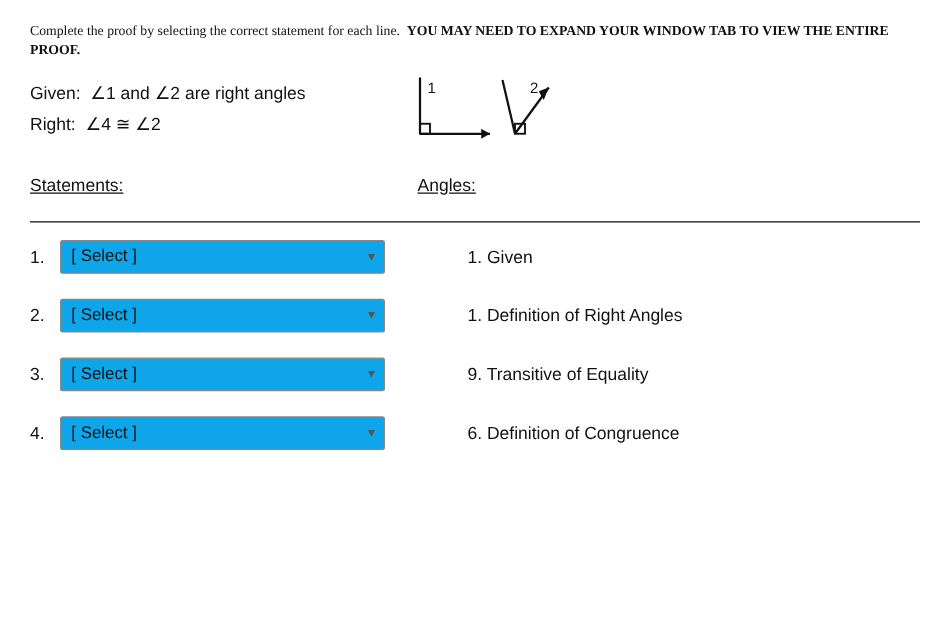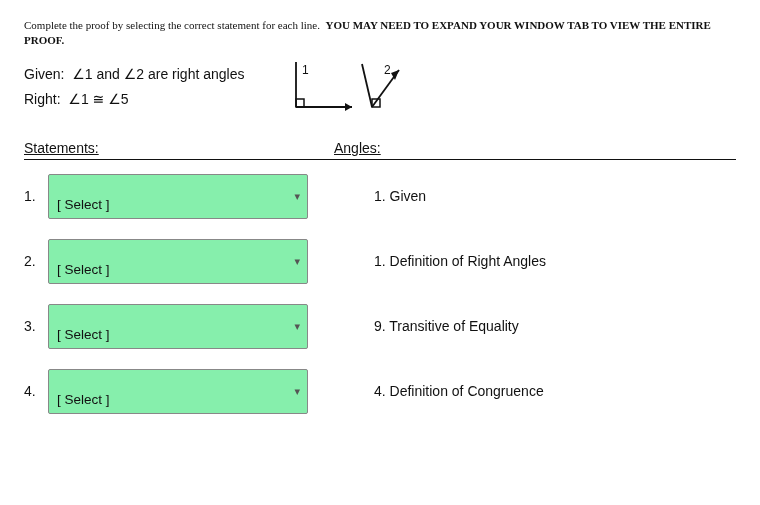--- a/index.html
+++ b/index.html
@@ -22,38 +22,39 @@
     }
 
     .instruction strong {
       font-weight: bold;
       text-transform: uppercase;
     }
 
     .given-section {
       display: flex;
       align-items: center;
+      gap: 40px;
       margin-bottom: 18px;
     }
 
     .given-text {
       font-size: 14px;
       line-height: 1.8;
     }
 
     .diagram {
       width: 160px;
       height: 70px;
       flex-shrink: 0;
     }
 
     .headers {
       display: flex;
       border-bottom: 1.5px solid #111;
-      padding-bottom: 3px;
+      padding-bottom: 21px;
       margin-bottom: 14px;
     }
 
     .header-statements {
       width: 310px;
       font-size: 14px;
       font-weight: normal;
       text-decoration: underline;
     }
 
@@ -76,25 +77,25 @@
     }
 
     .select-wrapper {
       position: relative;
       width: 260px;
       flex-shrink: 0;
     }
 
     .select-wrapper select {
       width: 100%;
-      padding: 22px 28px 6px 8px;
+      padding: 4px 28px 6px 8px;
       font-size: 13.5px;
       border: 1px solid #888;
       border-radius: 2px;
-      background: #86efac;
+      background: #0ea5e9;
       appearance: none;
       -webkit-appearance: none;
       cursor: pointer;
       color: #111;
     }
 
     .select-arrow {
       position: absolute;
       right: 8px;
       top: 50%;
@@ -118,21 +119,21 @@
 </div>
 
 <div class="given-section">
   <div class="given-text">
     <div>
       <span>Given:</span>
       &nbsp;<span>∠1 and ∠2 are right angles</span>
     </div>
     <div>
       <span>Right:</span>
-      &nbsp;<span>∠1 ≅ ∠5</span>
+      &nbsp;<span>∠4 ≅ ∠2</span>
     </div>
   </div>
 
   <svg class="diagram" viewBox="0 0 160 70" xmlns="http://www.w3.org/2000/svg">
 
     <line x1="52" y1="55" x2="52" y2="10" stroke="#111" stroke-width="1.8"></line>
     <line x1="52" y1="55" x2="108" y2="55" stroke="#111" stroke-width="1.8"></line>
 
     <polygon points="108,55 101,51 101,59" fill="#111"></polygon>
 
@@ -184,16 +185,16 @@
     </div>
     <span class="reason-text">9.  Transitive of Equality</span>
   </div>
 
   <div class="proof-row">
     <span class="row-number">4.</span>
     <div class="select-wrapper">
       <select><option>[ Select ]</option><option>∠1 and ∠2 are right angles</option><option>m∠1 = 90°</option><option>m∠2 = 90°</option><option>m∠1 = m∠2</option><option>∠1 ≅ ∠2</option></select>
       <span class="select-arrow">▾</span>
     </div>
-    <span class="reason-text">4.  Definition of Congruence</span>
+    <span class="reason-text">6.  Definition of Congruence</span>
   </div>
 
 </div>
 
 </body></html>

